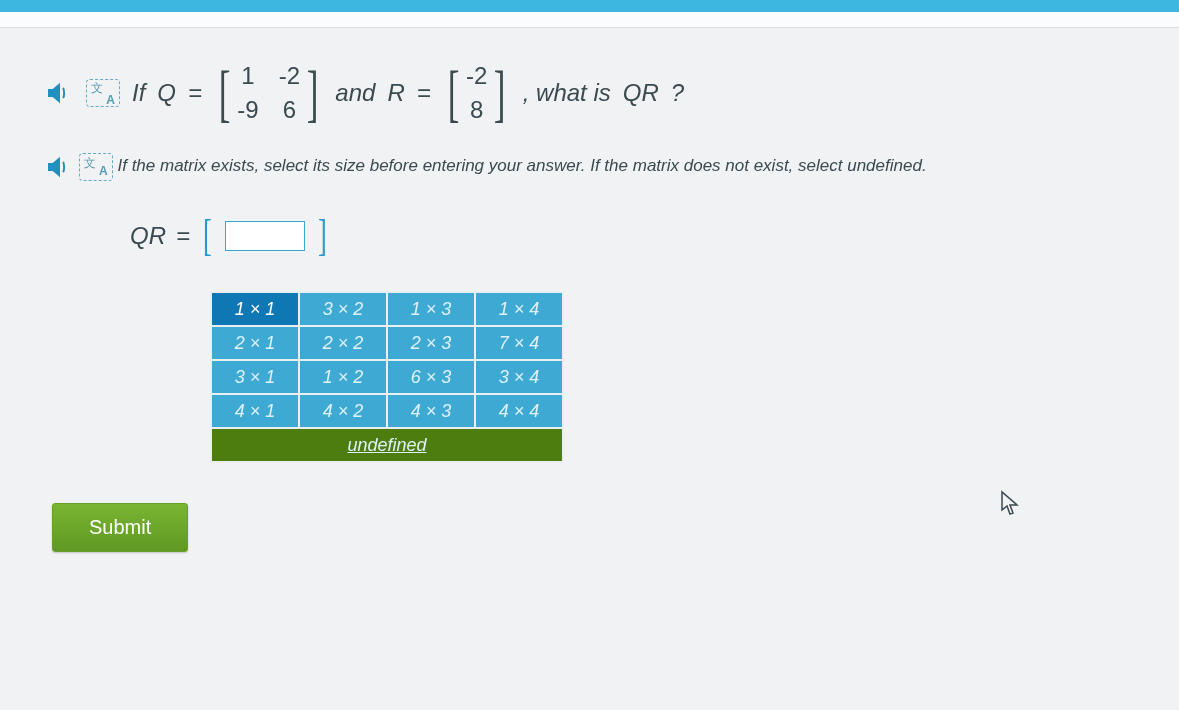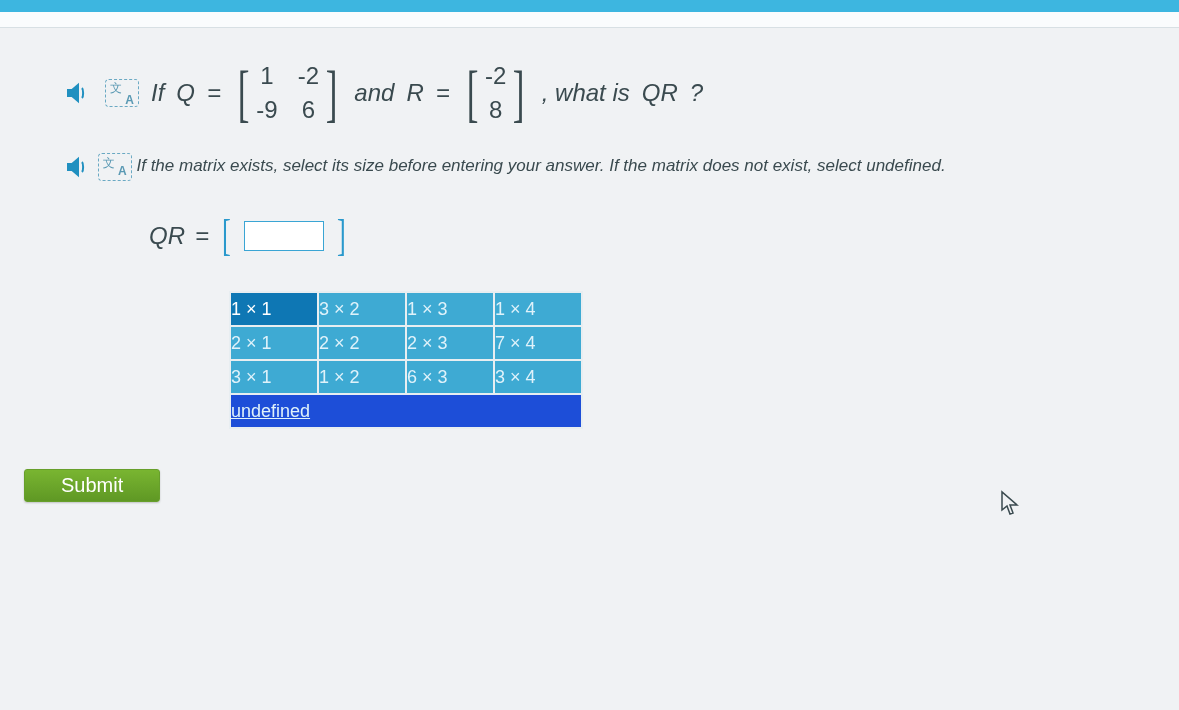--- a/index.html
+++ b/index.html
@@ -17,21 +17,20 @@
   }
   .topbar-sep {
     height: 16px;
     background: #fafcfd;
     border-bottom: 1px solid #d8e0e4;
   }
   .content {
     padding: 30px 40px 0 40px;
     color: #3a4a4f;
     font-style: italic;
-    margin-left: 19px;
   }
   .row {
     display: flex;
     align-items: center;
     gap: 12px;
     flex-wrap: wrap;
     margin-bottom: 24px;
     font-size: 24px;
   }
   .icon-btn {
@@ -122,44 +121,46 @@
   }
   .size-table {
     margin-left: 170px;
     border-collapse: collapse;
     font-style: normal;
   }
   .size-table td {
     border: 2px solid #e8eef1;
     background: #3eaad3;
     color: #dff2fa;
+    text-align: center;
     font-size: 18px;
     width: 88px;
     height: 34px;
     cursor: pointer;
+    font-style: italic;
   }
   .size-table td.selected {
     background: #0e77b4;
     color: #fff;
   }
   .size-table .undef {
-    background: #1d4ed8;
+    background: #4d7c0f;
     color: #dff2fa;
     text-decoration: underline;
   }
   .submit-btn {
     margin-top: 40px;
-    margin-left: 24px;
+    margin-left: 52px;
     background: #6ea92a;
     background: linear-gradient(#79b531,#5f9824);
     color: #fff;
     border: 1px solid #679f2b;
     border-radius: 3px;
     font-size: 20px;
-    padding: 4px 36px;
+    padding: 12px 36px;
     cursor: pointer;
     font-style: normal;
     box-shadow: 0 1px 2px rgba(0,0,0,0.2);
   }
   .cursor {
     position: absolute;
     left: 1000px;
     top: 490px;
     width: 20px;
     height: 26px;
@@ -246,20 +247,26 @@
       <td>2 × 3</td>
       <td>7 × 4</td>
     </tr>
     <tr>
       <td>3 × 1</td>
       <td>1 × 2</td>
       <td>6 × 3</td>
       <td>3 × 4</td>
     </tr>
     <tr>
+      <td>4 × 1</td>
+      <td>4 × 2</td>
+      <td>4 × 3</td>
+      <td>4 × 4</td>
+    </tr>
+    <tr>
       <td colspan="4" class="undef">undefined</td>
     </tr>
   </tbody>
     </table>
 
 </div>
 
 <button class="submit-btn">Submit</button>
 
 <svg class="cursor" viewBox="0 0 20 26">

